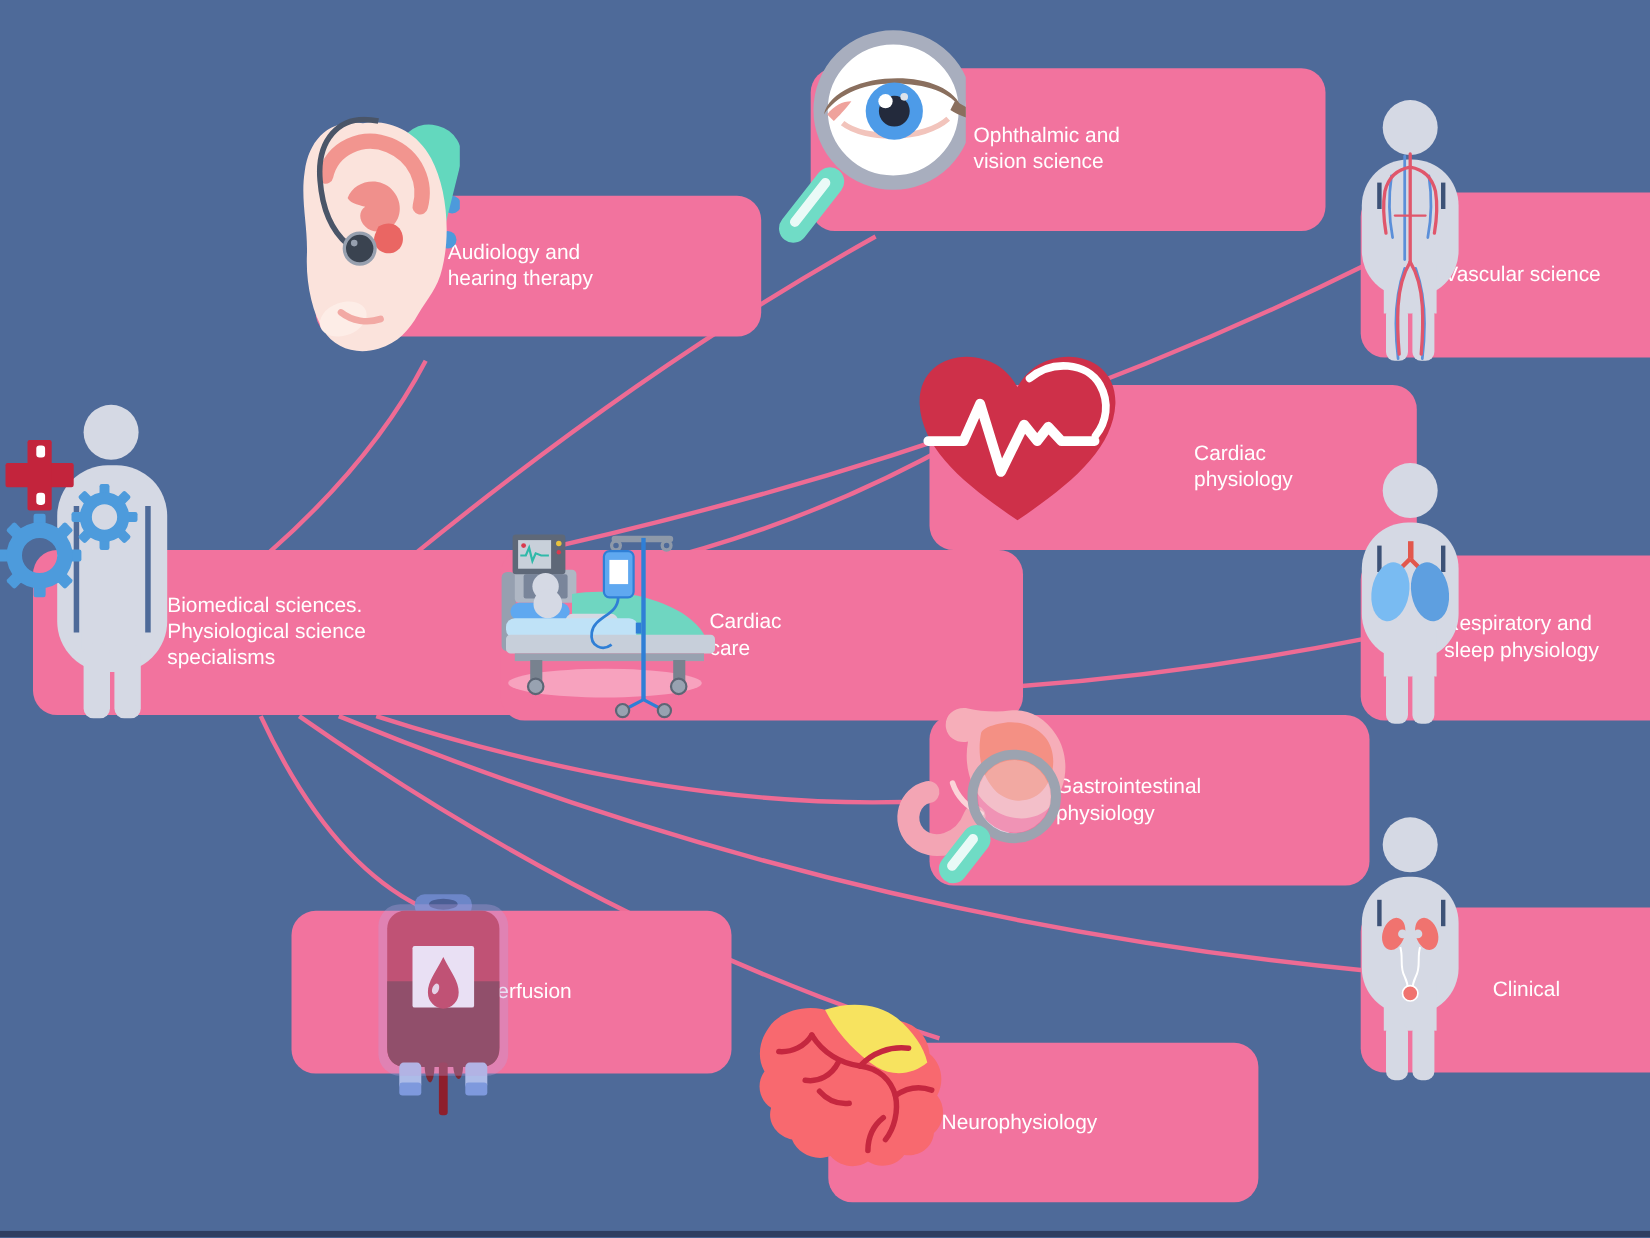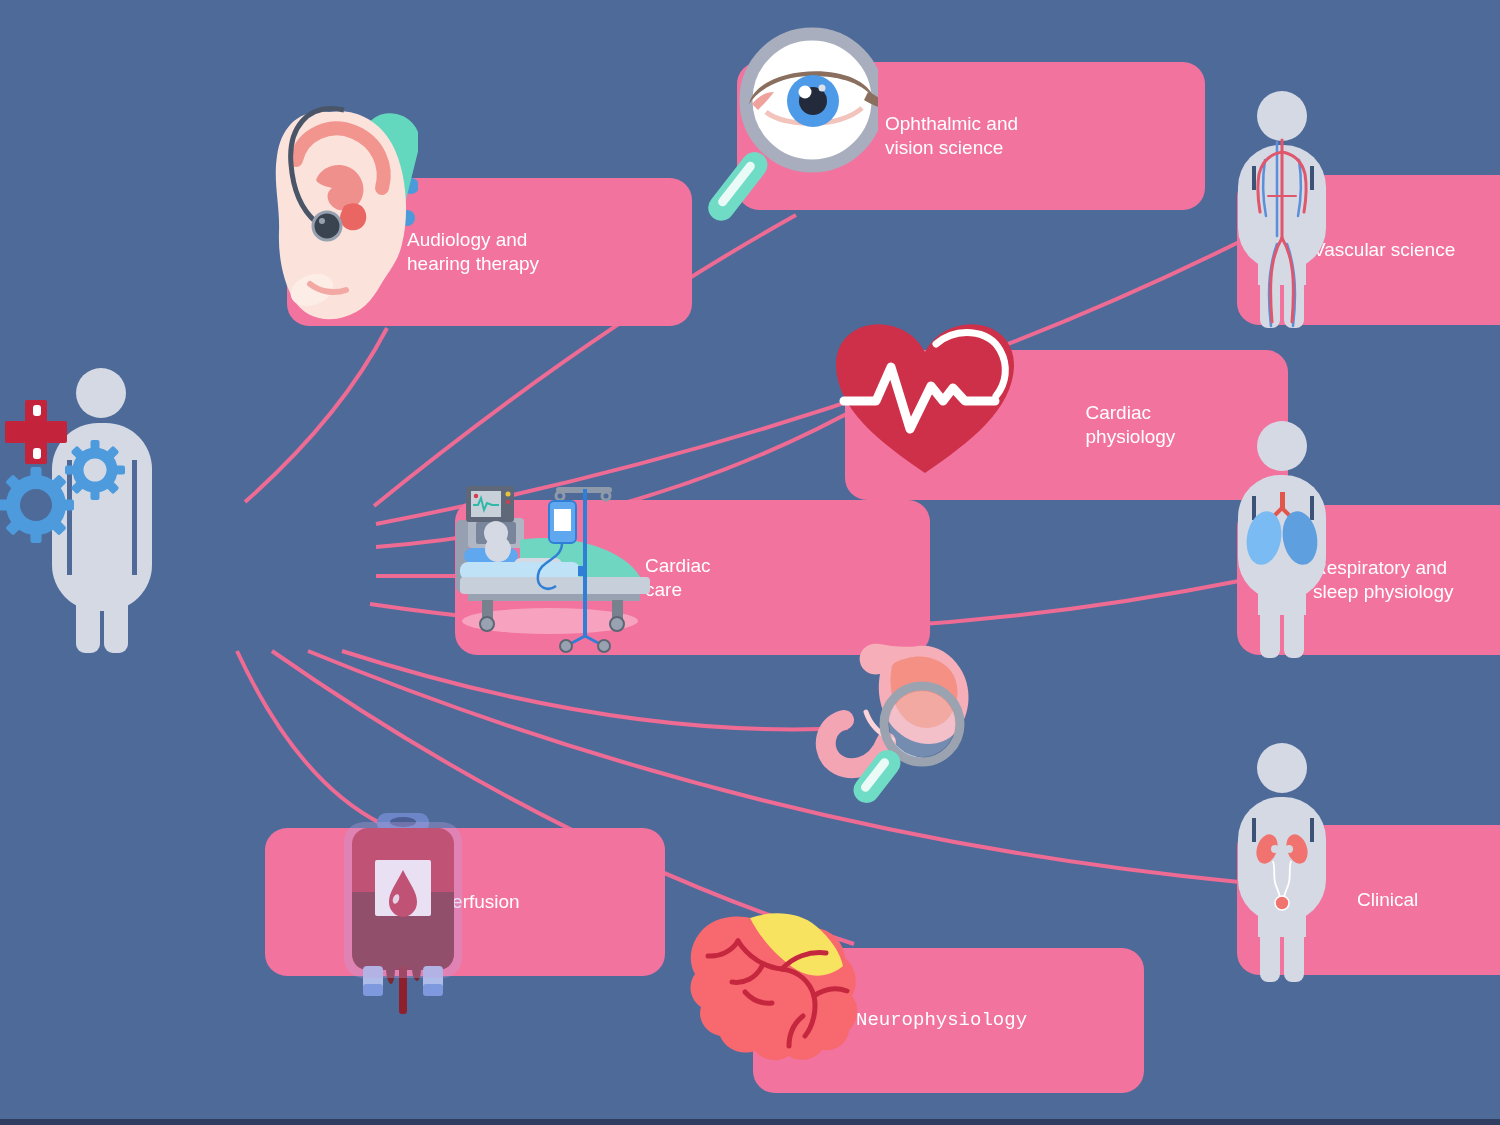--- a/index.html
+++ b/index.html
@@ -13,37 +13,37 @@
   svg.connectors{position:absolute;left:0;top:0;z-index:1;}
   .connector{fill:none;stroke:var(--connector);stroke-width:4;}
   .node{
     position:absolute;background:var(--node);border-radius:22px;z-index:2;
     display:flex;align-items:center;color:var(--text);font-size:19px;line-height:1.26;
   }
   .node-label{display:block;}
   .icon{position:absolute;z-index:3;}
   .n-central{left:30px;top:500px;width:345px;height:150px;padding-left:122px;}
   .n-central .node-label{width:228px;}
-  .n-audiology{left:287px;top:178px;width:285px;height:148px;padding-left:120px;}
+  .n-audiology{left:287px;top:178px;width:285px;height:128px;padding-left:120px;}
   .n-audiology .node-label{width:170px;}
   .n-ophthalmic{left:737px;top:62px;width:320px;height:148px;padding-left:148px;}
   .n-ophthalmic .node-label{width:175px;}
   .n-vascular{left:1237px;top:175px;width:246px;height:150px;padding-left:76px;}
   .n-vascular .node-label{white-space:nowrap;}
   .n-cardiac{left:845px;top:350px;width:285px;height:150px;padding-left:158px;justify-content:center;}
   .n-cardiac .node-label{width:120px;}
   .n-critical{left:455px;top:500px;width:285px;height:155px;padding-left:190px;}
   .n-critical .node-label{width:90px;}
   .n-respiratory{left:1237px;top:505px;width:246px;height:150px;padding-left:76px;}
   .n-respiratory .node-label{width:172px;}
   .n-gastro{left:845px;top:650px;width:285px;height:155px;padding-left:115px;}
   .n-gastro .node-label{width:178px;}
   .n-perfusion{left:265px;top:828px;width:290px;height:148px;padding-left:110px;}
   .n-perfusion .node-label{white-space:nowrap;}
-  .n-neuro{left:753px;top:948px;width:288px;height:145px;padding-left:103px;font-family:Liberation Mono, monospace;}
+  .n-neuro{left:753px;top:948px;width:288px;height:145px;padding-left:103px;}
   .n-neuro .node-label{white-space:nowrap;}
   .n-urology{left:1237px;top:825px;width:246px;height:150px;padding-left:120px;}
   .n-urology .node-label{white-space:nowrap;}
   .bottom-strip{position:absolute;left:0;bottom:0;width:100%;height:6px;background:var(--strip);z-index:5;}
 </style>
 </head>
 <body>
 
 <div class="canvas">
 
@@ -53,37 +53,43 @@
     <path class="connector" d="M 376 524 Q 860 430 1239 242"></path>
     <path class="connector" d="M 376 547 Q 650 525 872 400"></path>
     <path class="connector" d="M 376 576 L 458 576"></path>
     <path class="connector" d="M 370 604 Q 800 668 1239 581"></path>
     <path class="connector" d="M 342 651 Q 620 740 848 728"></path>
     <path class="connector" d="M 308 651 Q 760 836 1239 882"></path>
     <path class="connector" d="M 272 651 Q 560 852 854 944"></path>
     <path class="connector" d="M 237 651 Q 298 782 382 824"></path>
   </svg>
 
+  <div class="node n-central">
+    <span class="node-label">Biomedical sciences. Physiological science specialisms</span>
+  </div>
   <div class="node n-audiology">
     <span class="node-label">Audiology and hearing therapy</span>
   </div>
   <div class="node n-ophthalmic">
     <span class="node-label">Ophthalmic and vision science</span>
   </div>
   <div class="node n-vascular">
     <span class="node-label">Vascular science</span>
   </div>
   <div class="node n-cardiac">
     <span class="node-label">Cardiac physiology</span>
   </div>
   <div class="node n-critical">
     <span class="node-label">Cardiac care</span>
   </div>
   <div class="node n-respiratory">
     <span class="node-label">Respiratory and sleep physiology</span>
+  </div>
+  <div class="node n-gastro">
+    <span class="node-label">Gastrointestinal physiology</span>
   </div>
   <div class="node n-perfusion">
     <span class="node-label">Clinical perfusion</span>
   </div>
   <div class="node n-neuro">
     <span class="node-label">Neurophysiology</span>
   </div>
   <div class="node n-urology">
     <span class="node-label">Clinical</span>
   </div>

